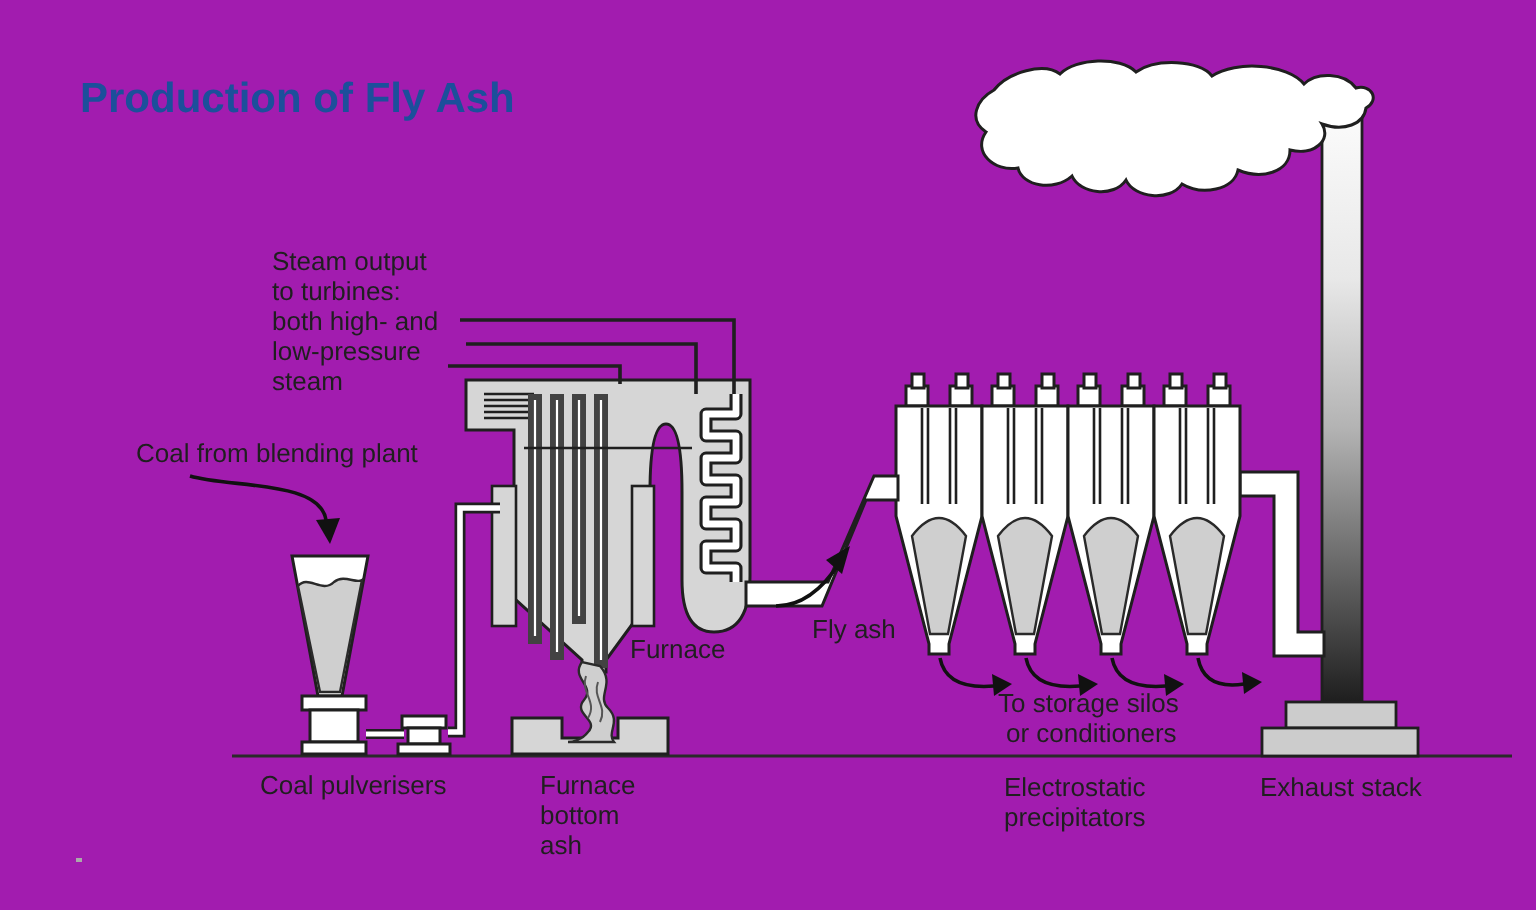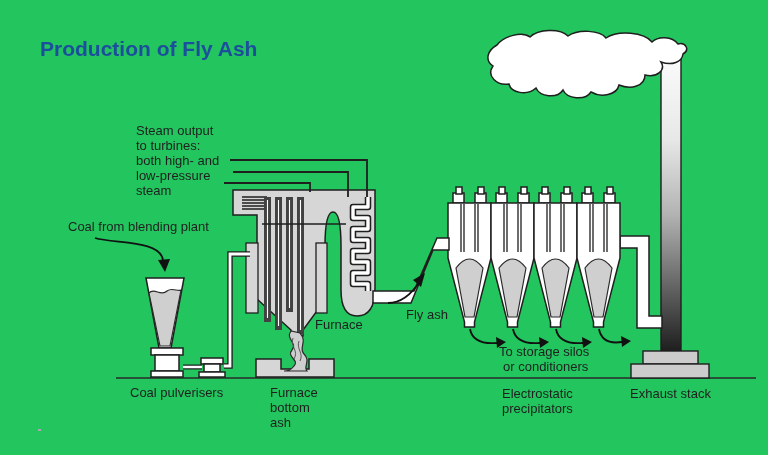--- a/index.html
+++ b/index.html
@@ -1,16 +1,16 @@
 <!DOCTYPE html>
 <html><head>
 <meta charset="utf-8">
 <style>
   html,body{margin:0;padding:0;background:#ffffff;}
-  .stage{position:relative;width:768px;height:455px;background:#22c55e;overflow:hidden;
+  .stage{position:relative;width:768px;height:455px;background:#a21caf;overflow:hidden;
          font-family:"Liberation Sans",sans-serif;}
   svg{display:block;}
   .lbl{font-family:"Liberation Sans",sans-serif;font-size:13px;fill:#1f1f1f;}
   .title-text{font-family:"Liberation Sans",sans-serif;font-size:21px;font-weight:bold;}
   .outline{fill:#ffffff;stroke:#1f1f1f;stroke-width:1.5;}
   .gray{fill:#d6d6d6;stroke:#1f1f1f;stroke-width:1.5;}
   .ash{fill:#cfcfcf;stroke:#2a2a2a;stroke-width:1.2;}
   .pipe-black{fill:none;stroke:#1f1f1f;}
   .pipe-white{fill:none;stroke:#ffffff;}
   .thinline{fill:none;stroke:#1f1f1f;stroke-width:1.3;}

